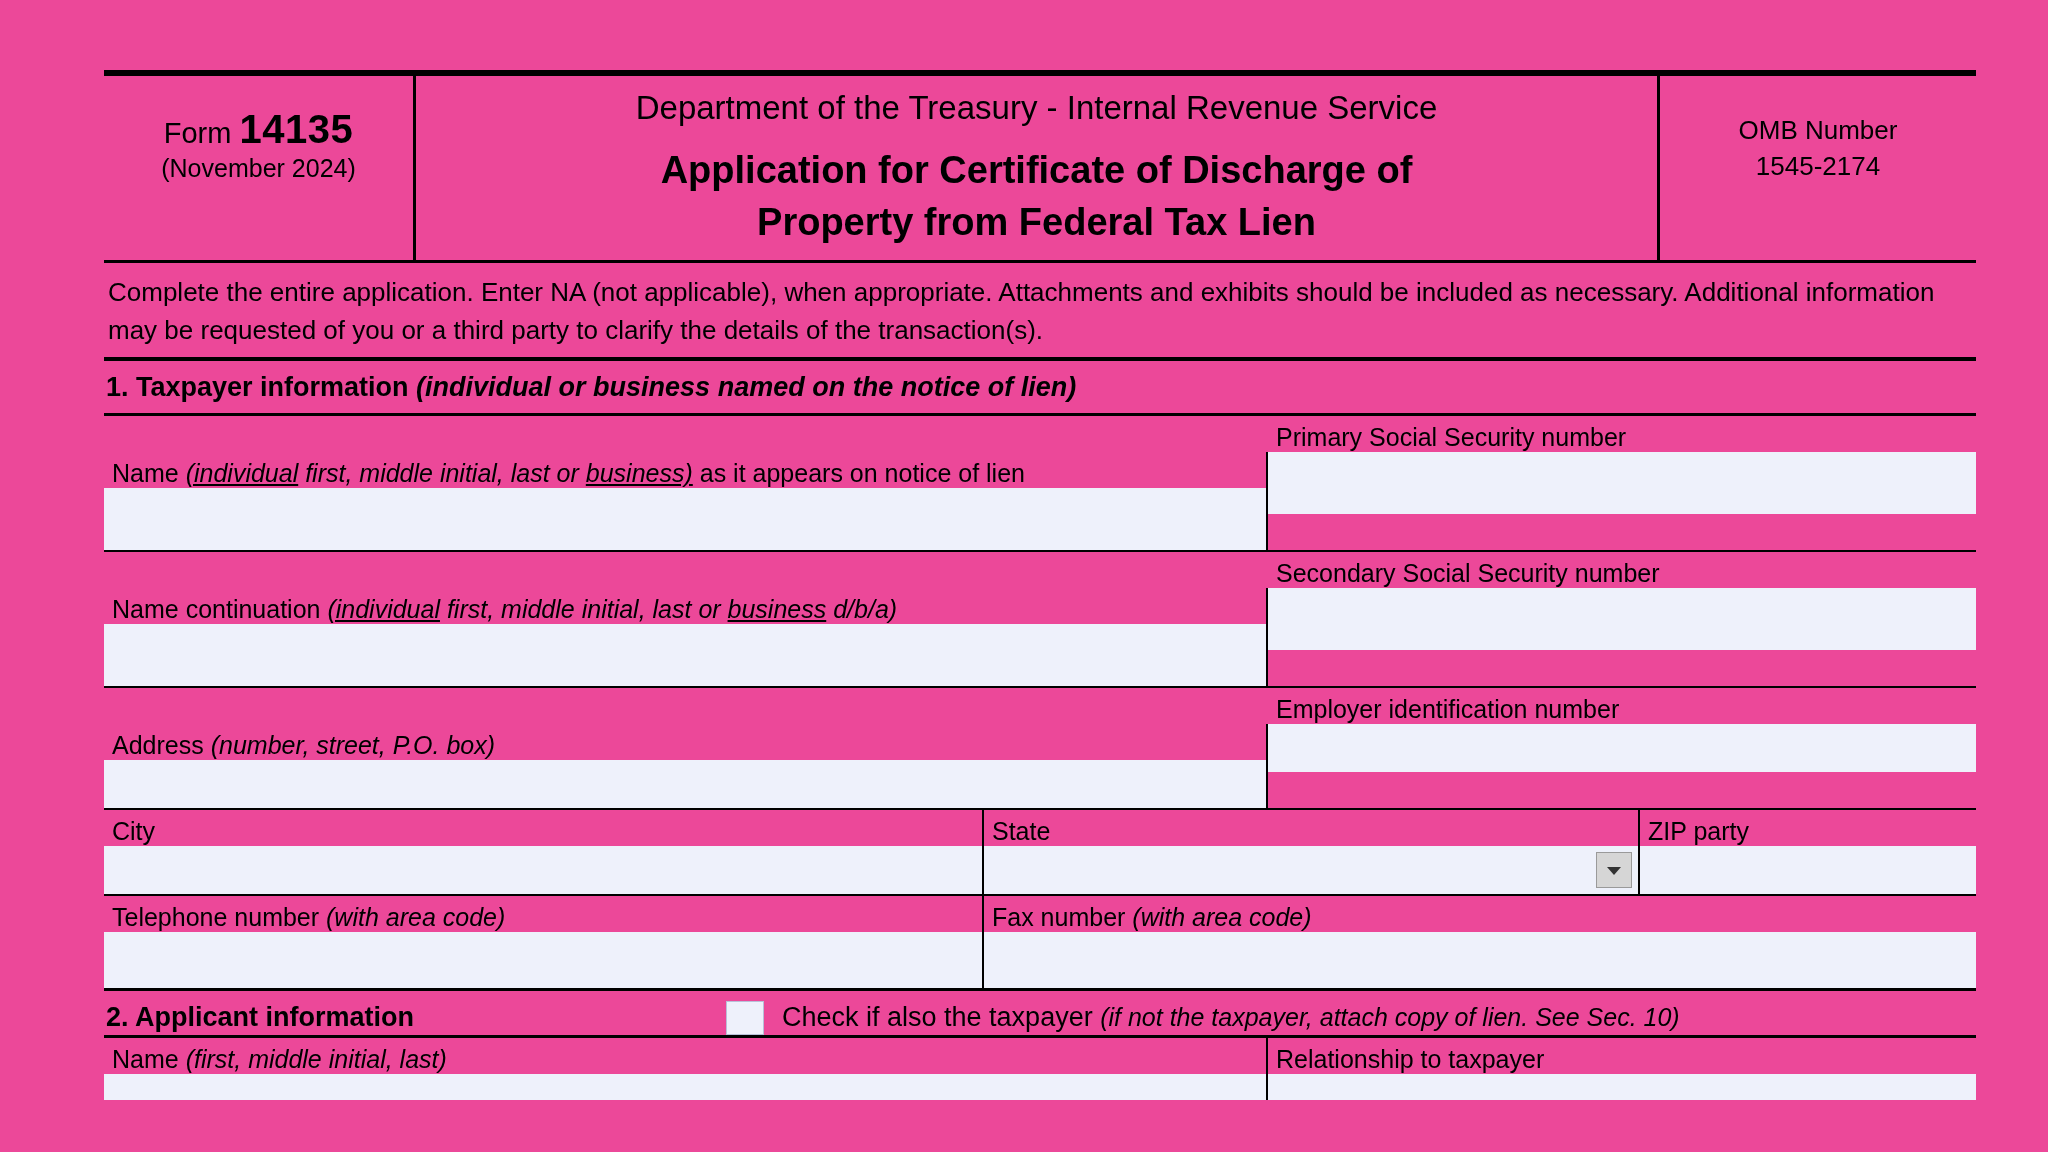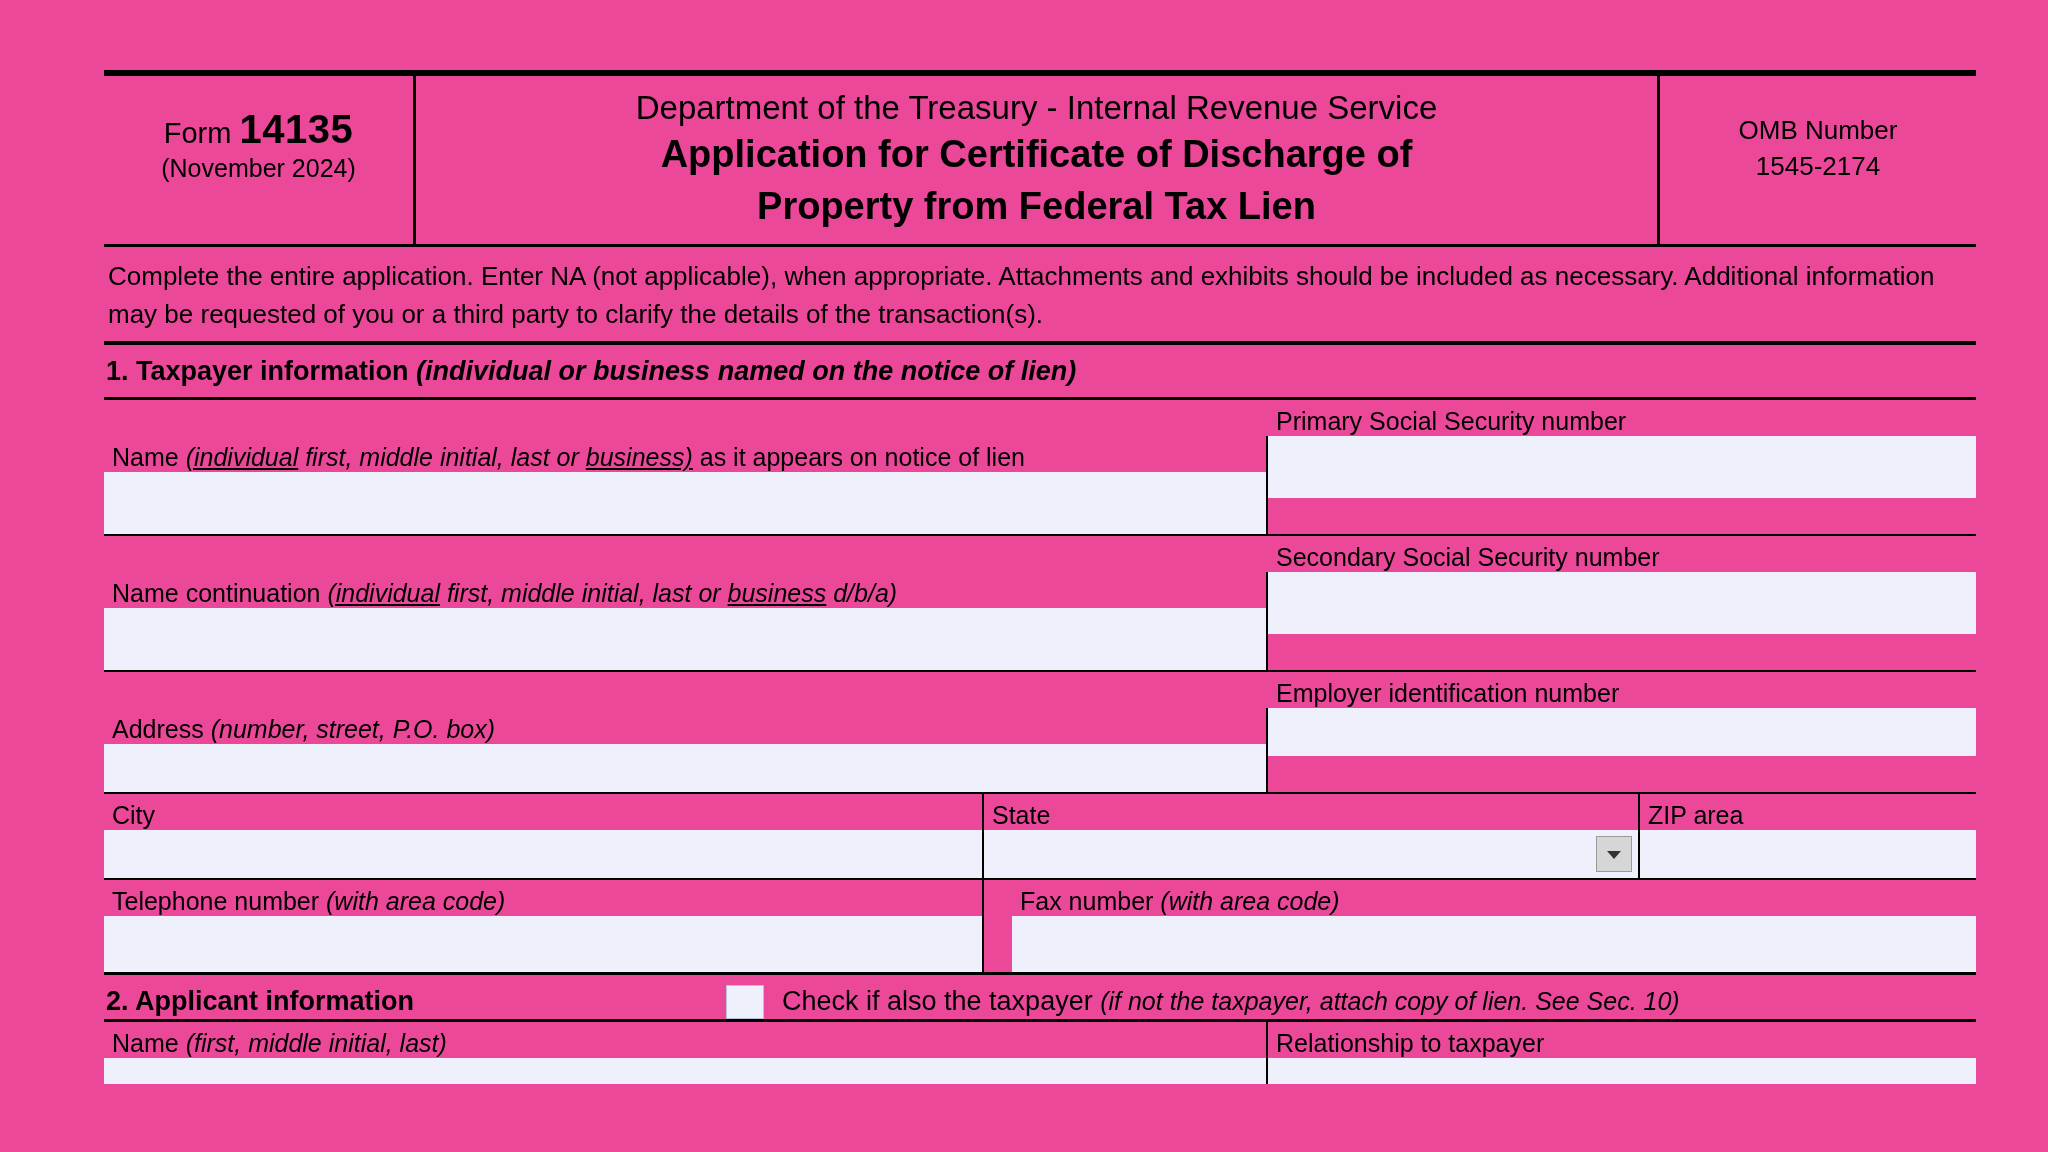--- a/index.html
+++ b/index.html
@@ -91,21 +91,21 @@
     padding: 16px 10px 12px 10px;
   }
   .hdr-dept {
     font-size: 33px;
     line-height: 32px;
   }
   .hdr-title {
     font-size: 38px;
     font-weight: bold;
     line-height: 52px;
-    margin-top: 4px;
+    margin-top: 20px;
   }
   .hdr-right {
     width: 316px;
     box-sizing: border-box;
     text-align: center;
     font-size: 26px;
     line-height: 36px;
     padding-top: 36px;
   }
 
@@ -124,21 +124,21 @@
     line-height: 36px;
     padding: 8px 0 8px 2px;
     border-bottom: 3px solid #000;
     box-sizing: border-box;
   }
   .section-head .num { font-weight: bold; }
   .section-head .sub { font-style: italic; font-weight: bold; margin-top: 18px; }
 
   
   .bb { border-bottom: 2px solid #000; }
-  .bb3 { border-bottom: 3px solid #000; gap: 28px; }
+  .bb3 { border-bottom: 3px solid #000; }
   .br { border-right: 2px solid #000; }
 
   .c-left  { width: 1164px; margin-top: 36px; }
   .c-right { flex: 1; }
 
   
   .c-city  { width: 880px; }
   .c-state { width: 656px; }
   .c-zip   { flex: 1; }
 
@@ -272,21 +272,21 @@
       <div class="cell c-city br">
         <div class="label">City</div>
         <div class="field" style="height:48px"></div>
       </div>
       <div class="cell c-state br">
         <div class="label">State</div>
         <div class="field" style="height:48px"></div>
         <div class="dropdown-btn"></div>
       </div>
       <div class="cell c-zip">
-        <div class="label">ZIP area</div>
+        <div class="label">ZIP party</div>
         <div class="field" style="height:48px"></div>
       </div>
     </div>
 
     <div class="row bb3">
       <div class="cell c-phone br">
         <div class="label">
           <span>Telephone number </span><span class="it">(with area code)</span>
         </div>
         <div class="field" style="height:56px"></div>

